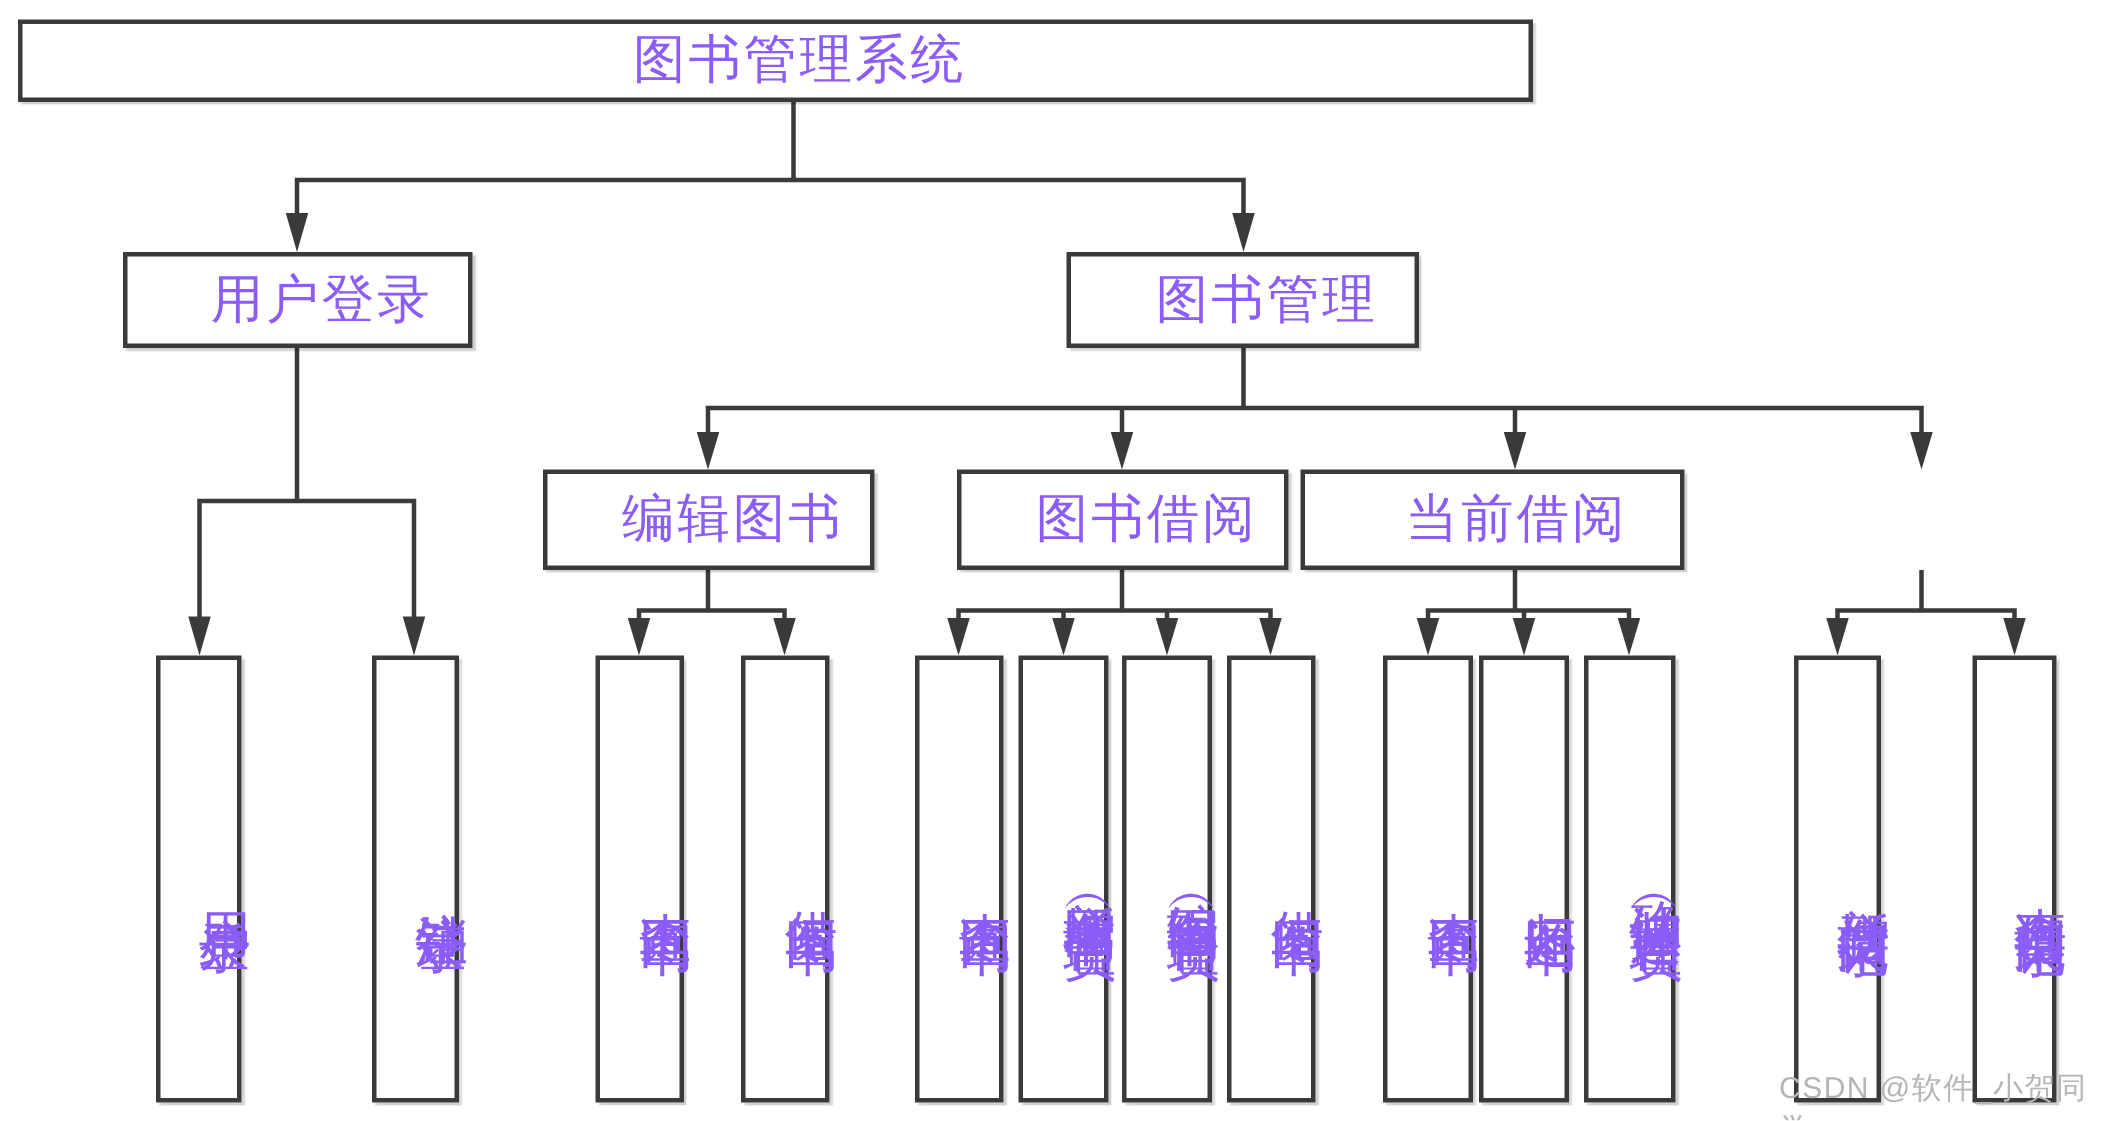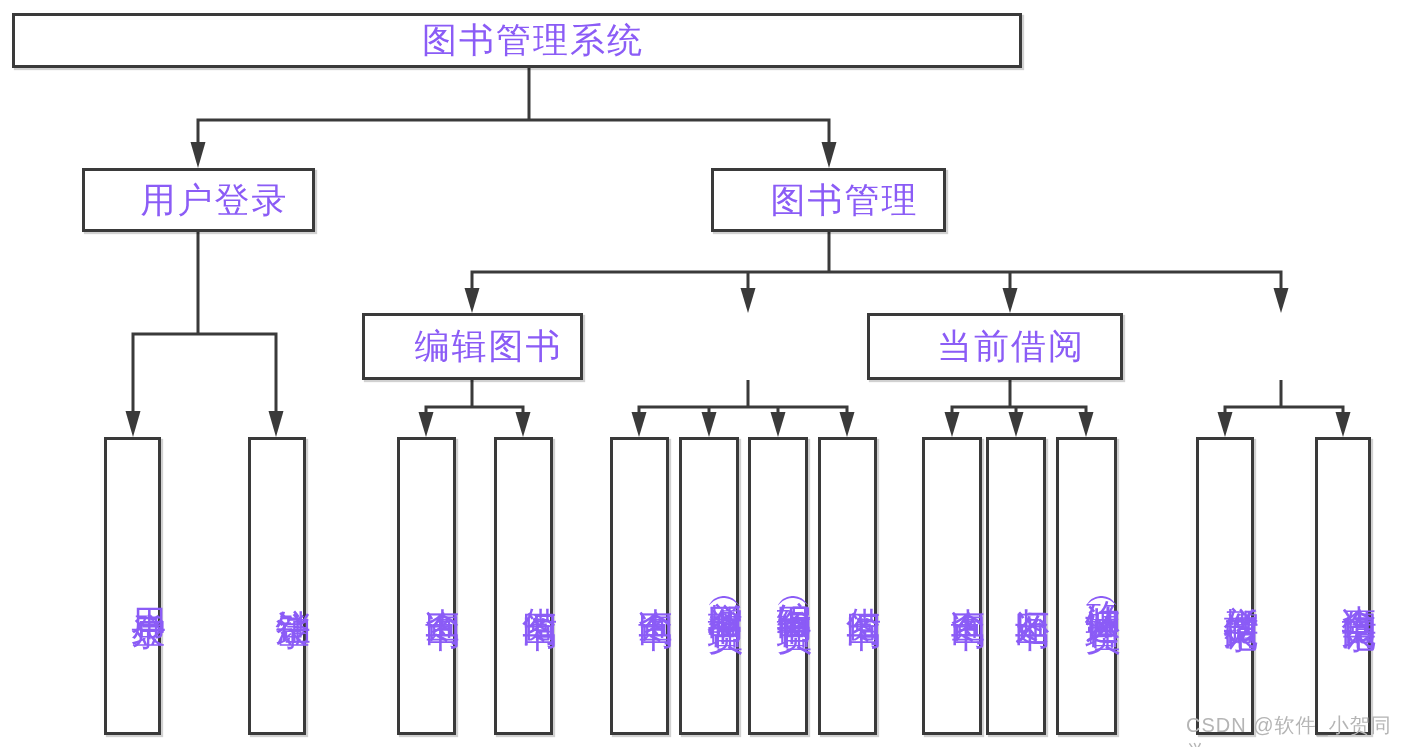--- a/index.html
+++ b/index.html
@@ -86,20 +86,23 @@
   <div class="box" style="left:82px;top:168px;width:233px;height:64px;">
     <span>用户登录</span>
   </div>
   <div class="box" style="left:711px;top:168px;width:235px;height:64px;">
     <span>图书管理</span>
   </div>
 
   <div class="box" style="left:362px;top:313px;width:221px;height:67px;">
     <span>编辑图书</span>
   </div>
+  <div class="box" style="left:638px;top:313px;width:221px;height:67px;">
+    <span>图书借阅</span>
+  </div>
   <div class="box" style="left:867px;top:313px;width:256px;height:67px;text-align:right;">
     <span>当前借阅</span>
   </div>
 
   <div class="box vbox" style="left:104px;top:437px;width:57px;height:298px;">
     <span>用户登录</span>
   </div>
   <div class="box vbox" style="left:248px;top:437px;width:58px;height:298px;">
     <span>注销登录</span>
   </div>

